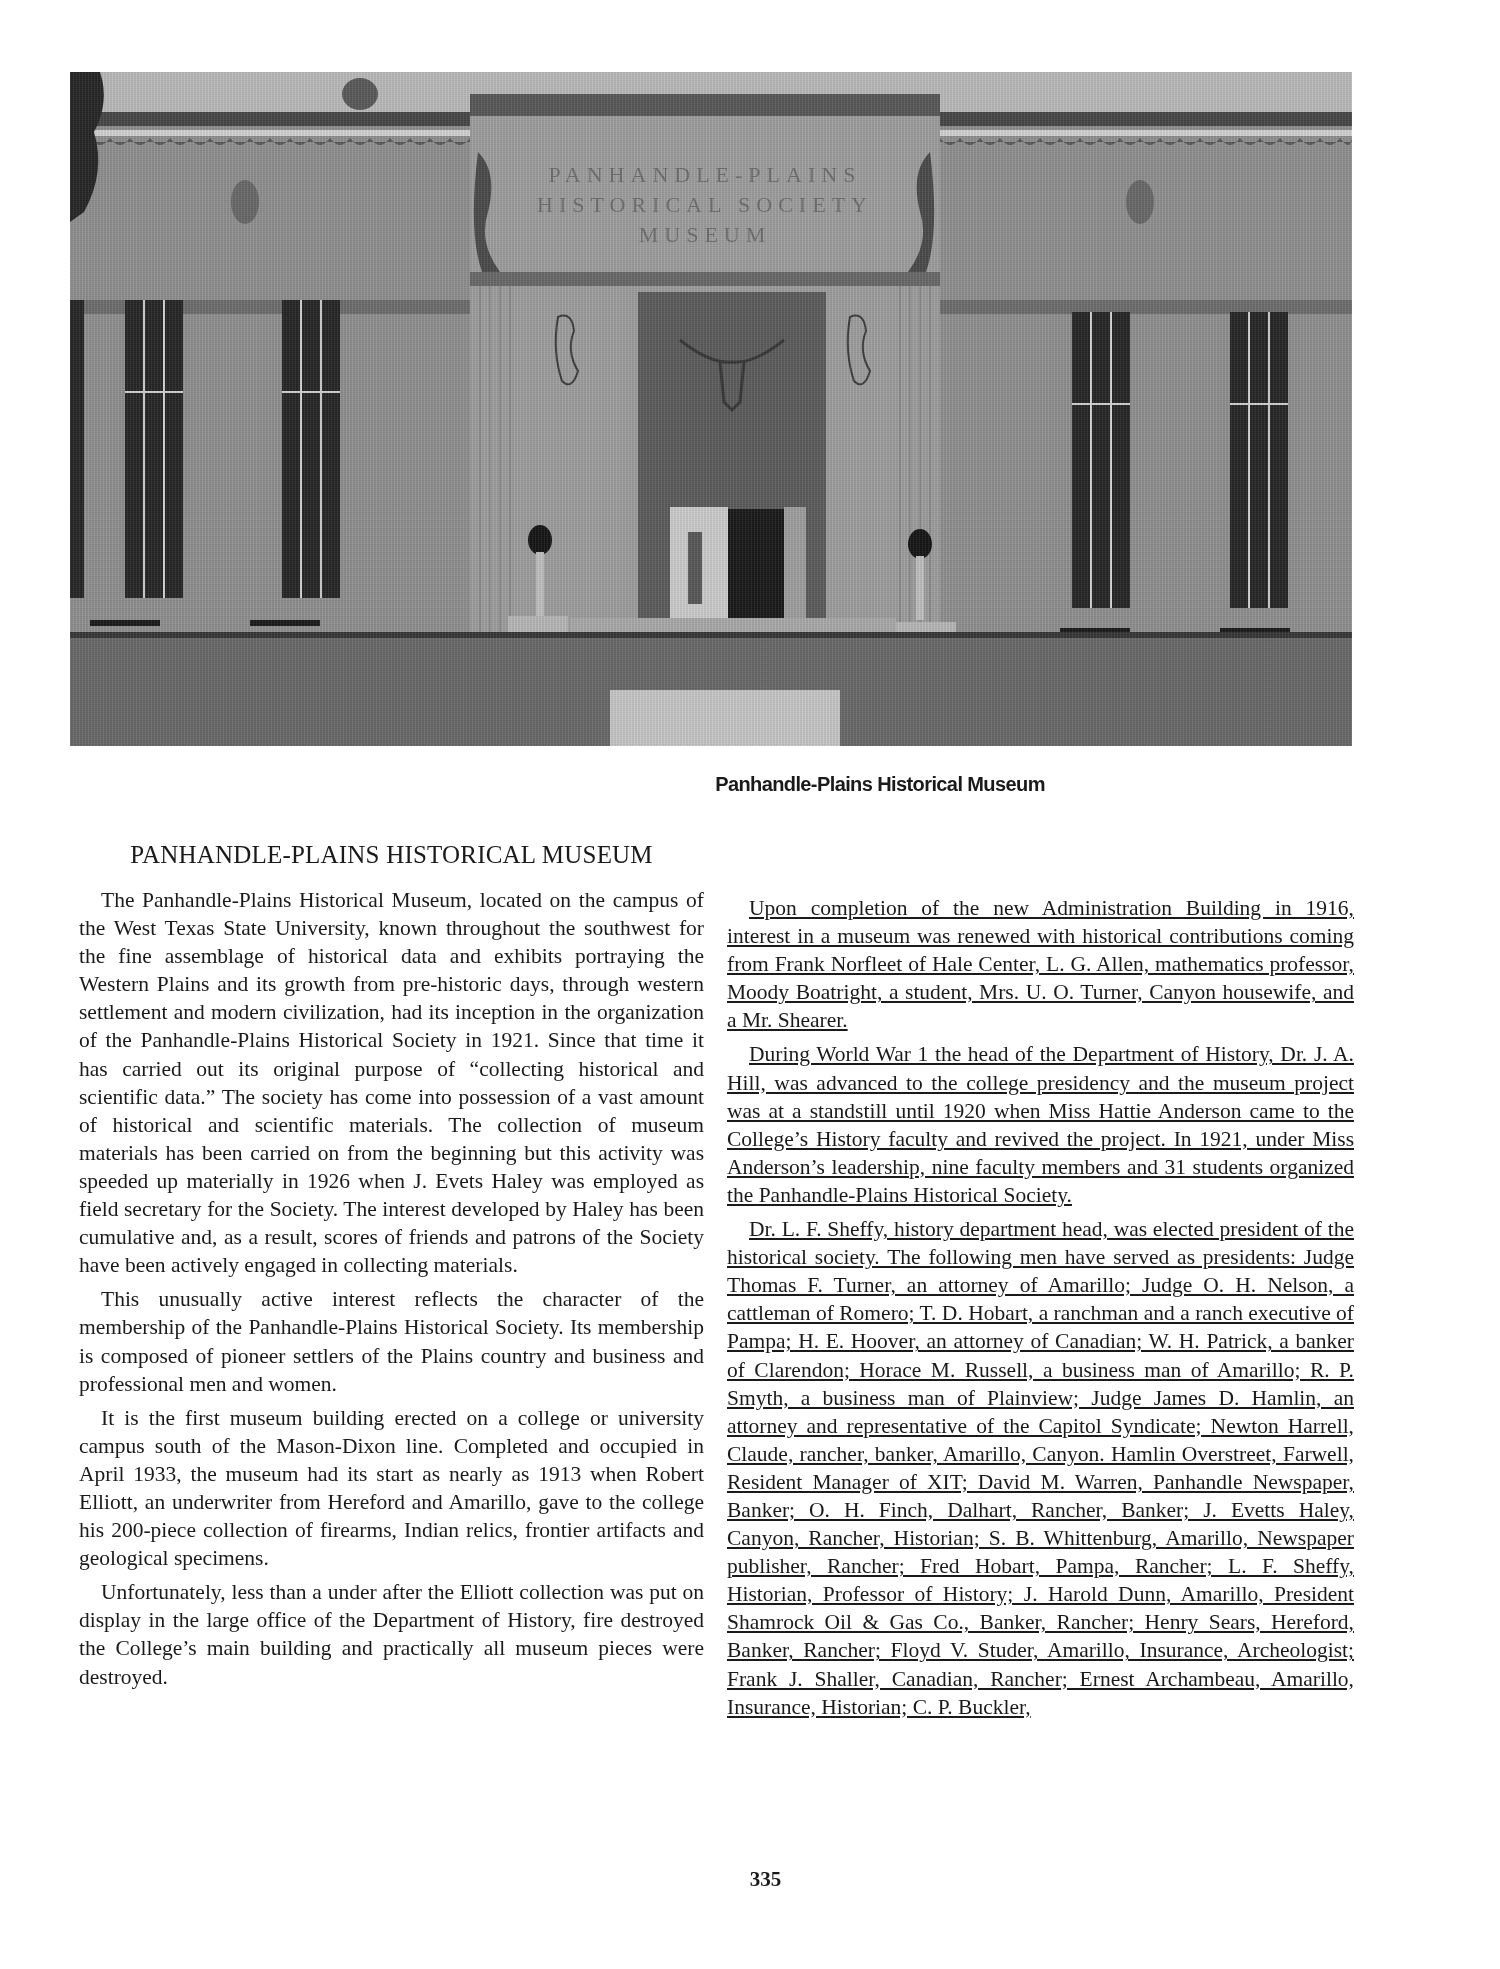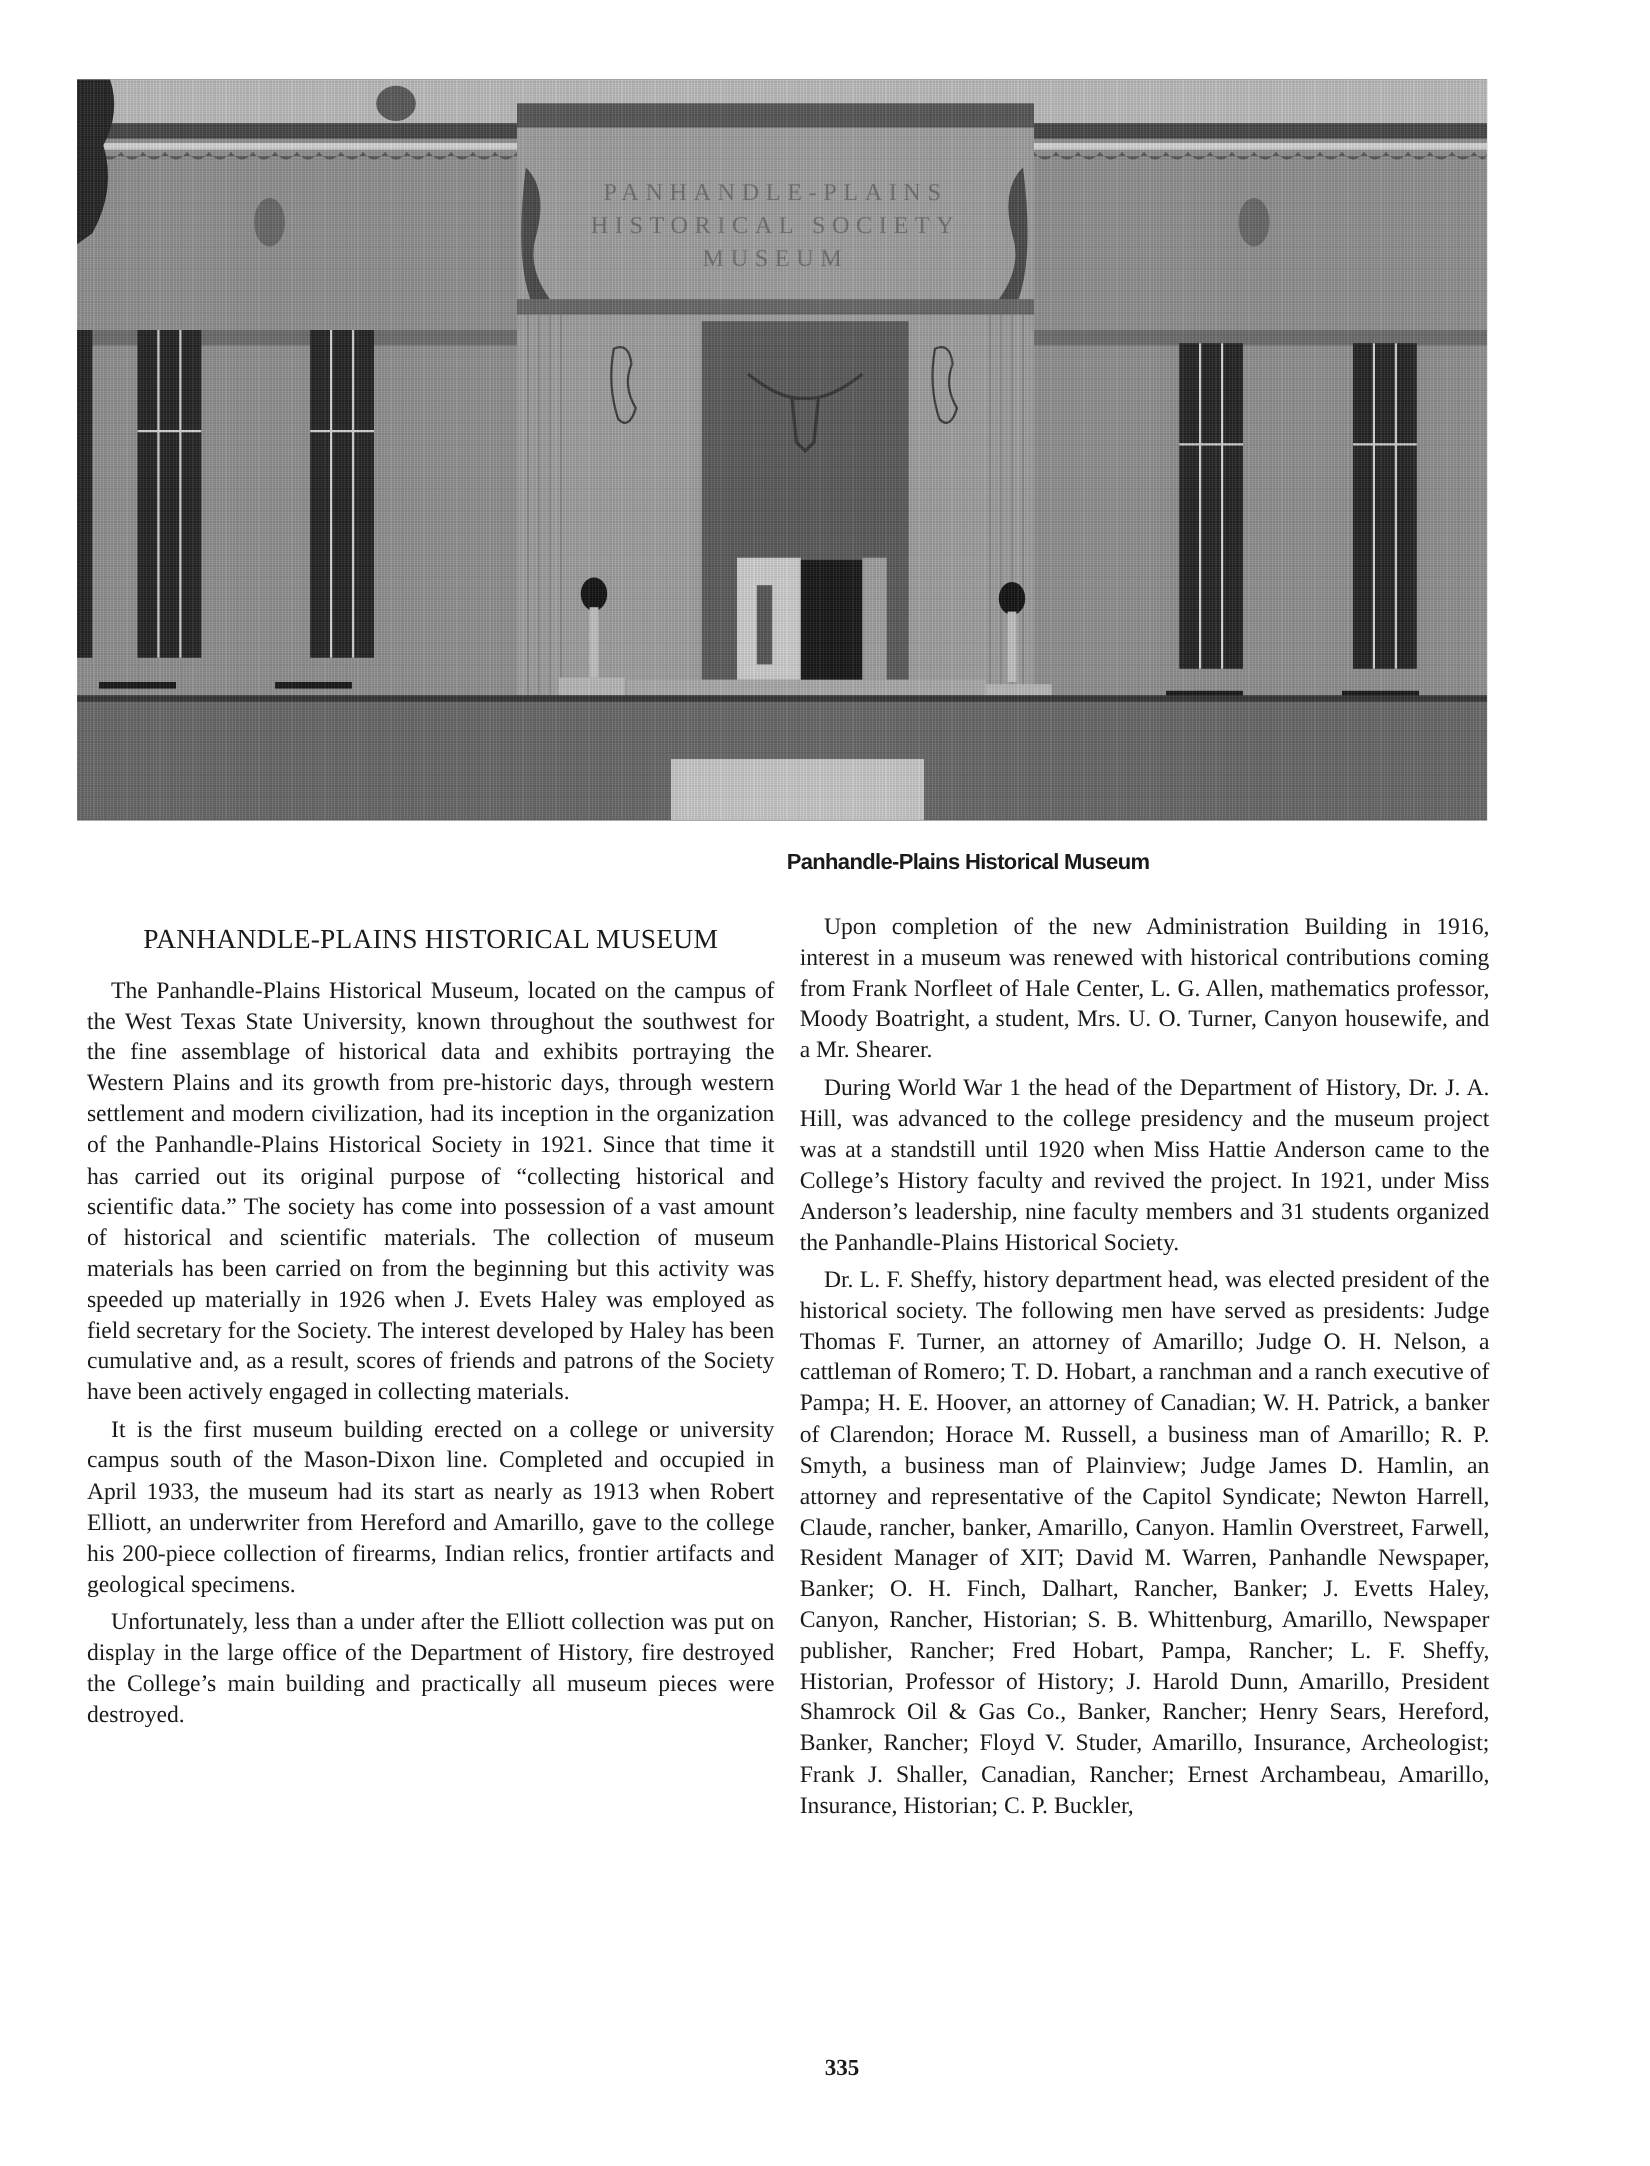--- a/index.html
+++ b/index.html
@@ -23,21 +23,21 @@
     position: absolute; left: 0; width: 1500px; top: 773px; text-align: center;
     font-family: "Liberation Sans", "DejaVu Sans", sans-serif; font-weight: bold;
     font-size: 20px; letter-spacing: -0.6px; color: #1a1a1a;
     padding-left: 260px; box-sizing: border-box;
   }
   .col {
     position: absolute; top: 840px; width: 625px;
     font-size: 21.5px; line-height: 28.1px; text-align: justify;
   }
   .col.left { left: 79px; }
-  .col.right { left: 727px; top: 828px; width: 627px; }
+  .col.right { left: 727px; top: 894px; width: 627px; text-decoration: underline; }
   .heading {
     font-size: 25px; font-weight: normal; text-align: center; margin: 0 0 16px 0;
     letter-spacing: 0.2px; line-height: 30px;
   }
   .col p { margin: 0 0 6px 0; text-indent: 22px; }
   .page-number {
     position: absolute; left: 0; width: 1484px; top: 1867px; text-align: center;
     font-weight: bold; font-size: 21px; padding-left: 47px; box-sizing: border-box;
   }
 </style>
@@ -171,20 +171,21 @@
     <path d="M0 0 L30 0 q10 30 -6 60 q12 40 -10 80 L0 150Z" fill="#2a2a2a"></path>
   </svg>
   <div class="grain"></div>
 </div>
 
 <div class="caption">Panhandle-Plains Historical Museum</div>
 
 <div class="col left">
   <h1 class="heading">PANHANDLE-PLAINS HISTORICAL MUSEUM</h1>
   <p>The Panhandle-Plains Historical Museum, located on the campus of the West Texas State University, known throughout the southwest for the fine assemblage of historical data and exhibits portraying the Western Plains and its growth from pre-historic days, through western settlement and modern civilization, had its inception in the organization of the Panhandle-Plains Historical Society in 1921. Since that time it has carried out its original purpose of “collecting historical and scientific data.” The society has come into possession of a vast amount of historical and scientific materials. The collection of museum materials has been carried on from the beginning but this activity was speeded up materially in 1926 when J. Evets Haley was employed as field secretary for the Society. The interest developed by Haley has been cumulative and, as a result, scores of friends and patrons of the Society have been actively engaged in collecting materials.</p>
+  <p>This unusually active interest reflects the character of the membership of the Panhandle-Plains Historical Society. Its membership is composed of pioneer settlers of the Plains country and business and professional men and women.</p>
   <p>It is the first museum building erected on a college or university campus south of the Mason-Dixon line. Completed and occupied in April 1933, the museum had its start as nearly as 1913 when Robert Elliott, an underwriter from Hereford and Amarillo, gave to the college his 200-piece collection of firearms, Indian relics, frontier artifacts and geological specimens.</p>
   <p>Unfortunately, less than a under after the Elliott collection was put on display in the large office of the Department of History, fire destroyed the College’s main building and practically all museum pieces were destroyed.</p>
 </div>
 
 <div class="col right">
   <p>Upon completion of the new Administration Building in 1916, interest in a museum was renewed with historical contributions coming from Frank Norfleet of Hale Center, L. G. Allen, mathematics professor, Moody Boatright, a student, Mrs. U. O. Turner, Canyon housewife, and a Mr. Shearer.</p>
   <p>During World War 1 the head of the Department of History, Dr. J. A. Hill, was advanced to the college presidency and the museum project was at a standstill until 1920 when Miss Hattie Anderson came to the College’s History faculty and revived the project. In 1921, under Miss Anderson’s leadership, nine faculty members and 31 students organized the Panhandle-Plains Historical Society.</p>
   <p>Dr. L. F. Sheffy, history department head, was elected president of the historical society. The following men have served as presidents: Judge Thomas F. Turner, an attorney of Amarillo; Judge O. H. Nelson, a cattleman of Romero; T. D. Hobart, a ranchman and a ranch executive of Pampa; H. E. Hoover, an attorney of Canadian; W. H. Patrick, a banker of Clarendon; Horace M. Russell, a business man of Amarillo; R. P. Smyth, a business man of Plainview; Judge James D. Hamlin, an attorney and representative of the Capitol Syndicate; Newton Harrell, Claude, rancher, banker, Amarillo, Canyon. Hamlin Overstreet, Farwell, Resident Manager of XIT; David M. Warren, Panhandle Newspaper, Banker; O. H. Finch, Dalhart, Rancher, Banker; J. Evetts Haley, Canyon, Rancher, Historian; S. B. Whittenburg, Amarillo, Newspaper publisher, Rancher; Fred Hobart, Pampa, Rancher; L. F. Sheffy, Historian, Professor of History; J. Harold Dunn, Amarillo, President Shamrock Oil &amp; Gas Co., Banker, Rancher; Henry Sears, Hereford, Banker, Rancher; Floyd V. Studer, Amarillo, Insurance, Archeologist; Frank J. Shaller, Canadian, Rancher; Ernest Archambeau, Amarillo, Insurance, Historian; C. P. Buckler,</p>
 </div>
 

